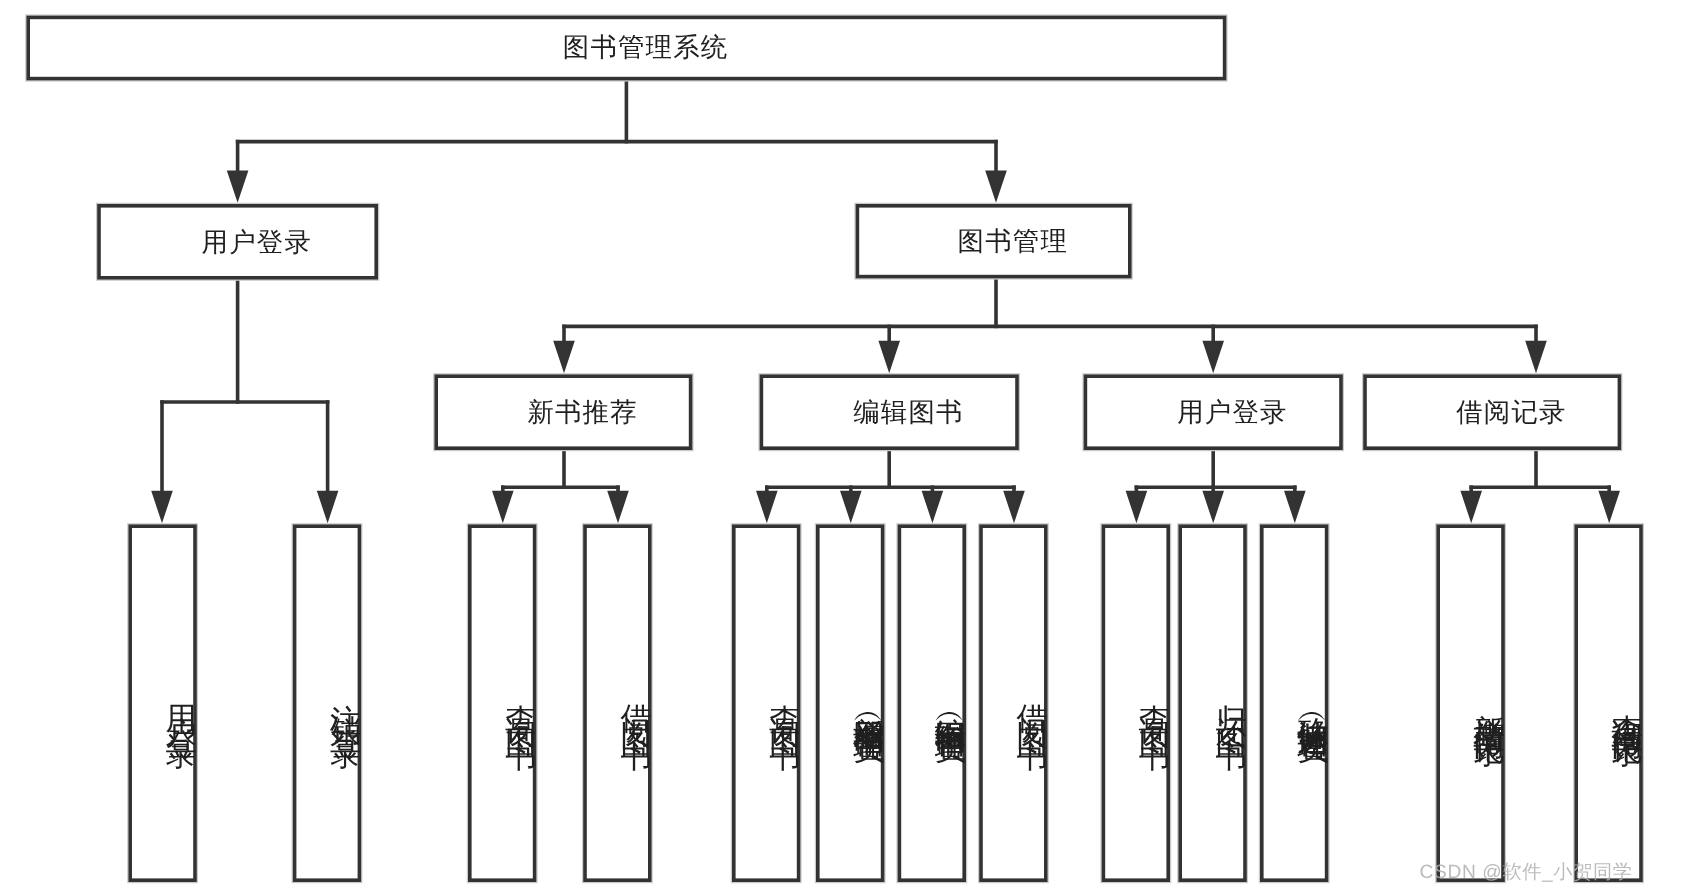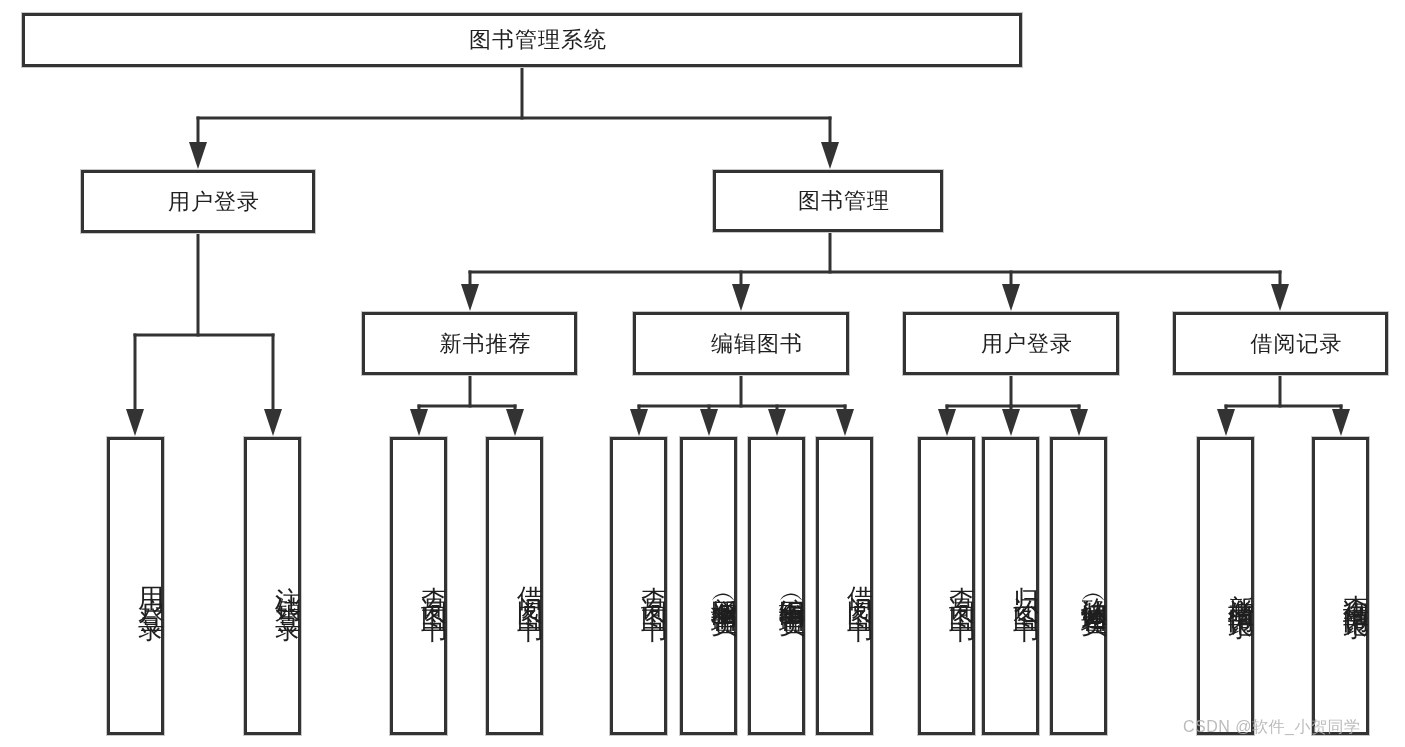--- a/index.html
+++ b/index.html
@@ -131,21 +131,21 @@
 
   <div class="box" style="left:713px;top:170px;width:230px;height:62px;">
     <span class="hlabel">图书管理</span>
   </div>
   <div class="box" style="left:633px;top:312px;width:216px;height:63px;">
     <span class="hlabel">编辑图书</span>
   </div>
   <div class="box" style="left:903px;top:312px;width:216px;height:63px;">
     <span class="hlabel">用户登录</span>
   </div>
-  <div class="box" style="left:1173px;top:312px;width:215px;height:63px;">
+  <div class="box" style="left:1136px;top:312px;width:215px;height:63px;">
     <span class="hlabel">借阅记录</span>
   </div>
 
   <div class="box leaf short" style="left:107px;top:437px;width:57px;height:298px;">
     <span class="vlabel">用户登录</span>
   </div>
   <div class="box leaf short" style="left:244px;top:437px;width:57px;height:298px;">
     <span class="vlabel">注销登录</span>
   </div>
 

